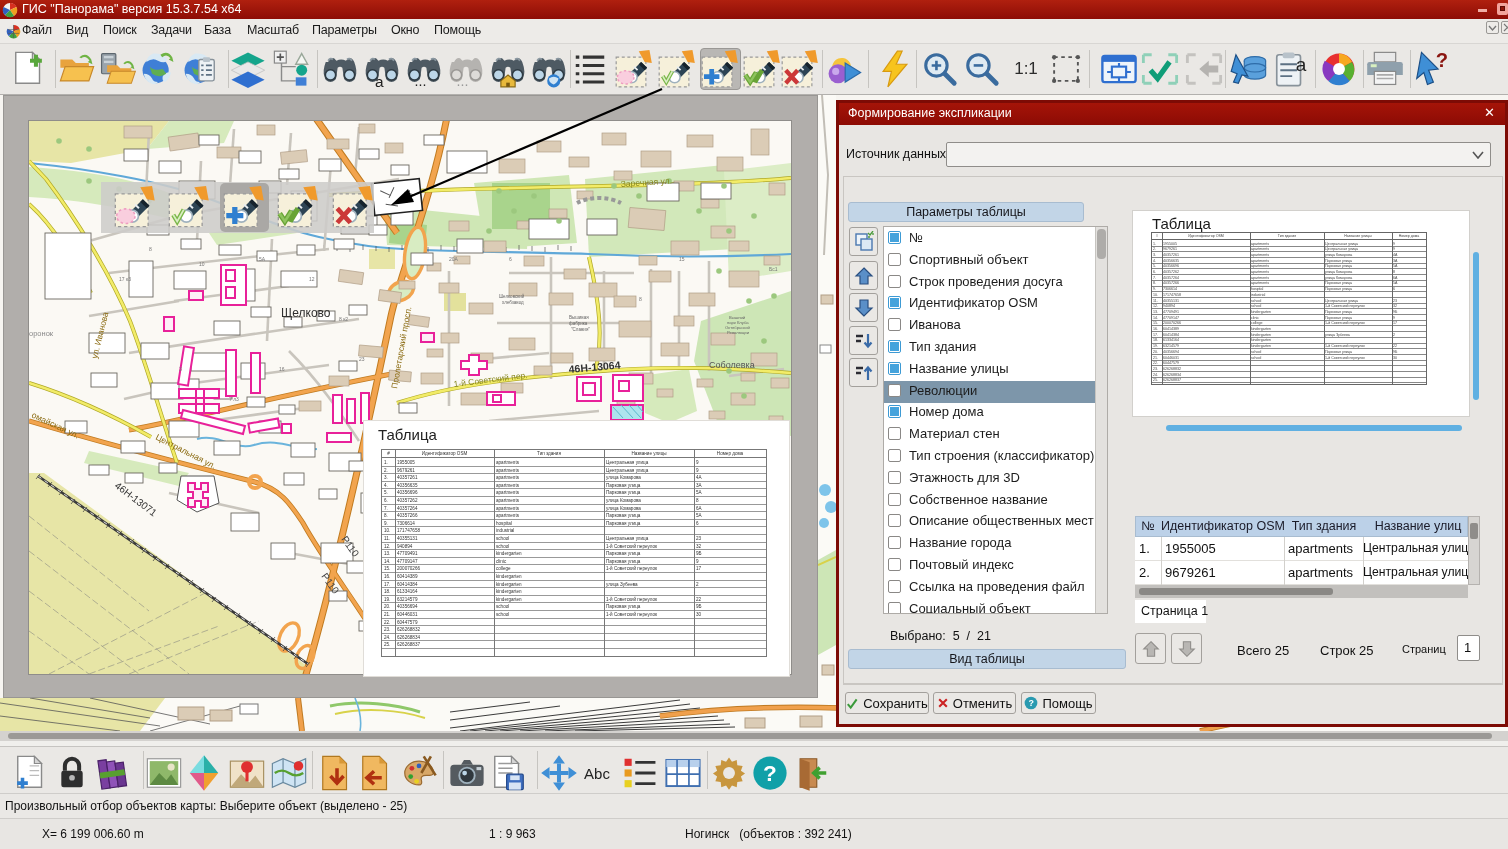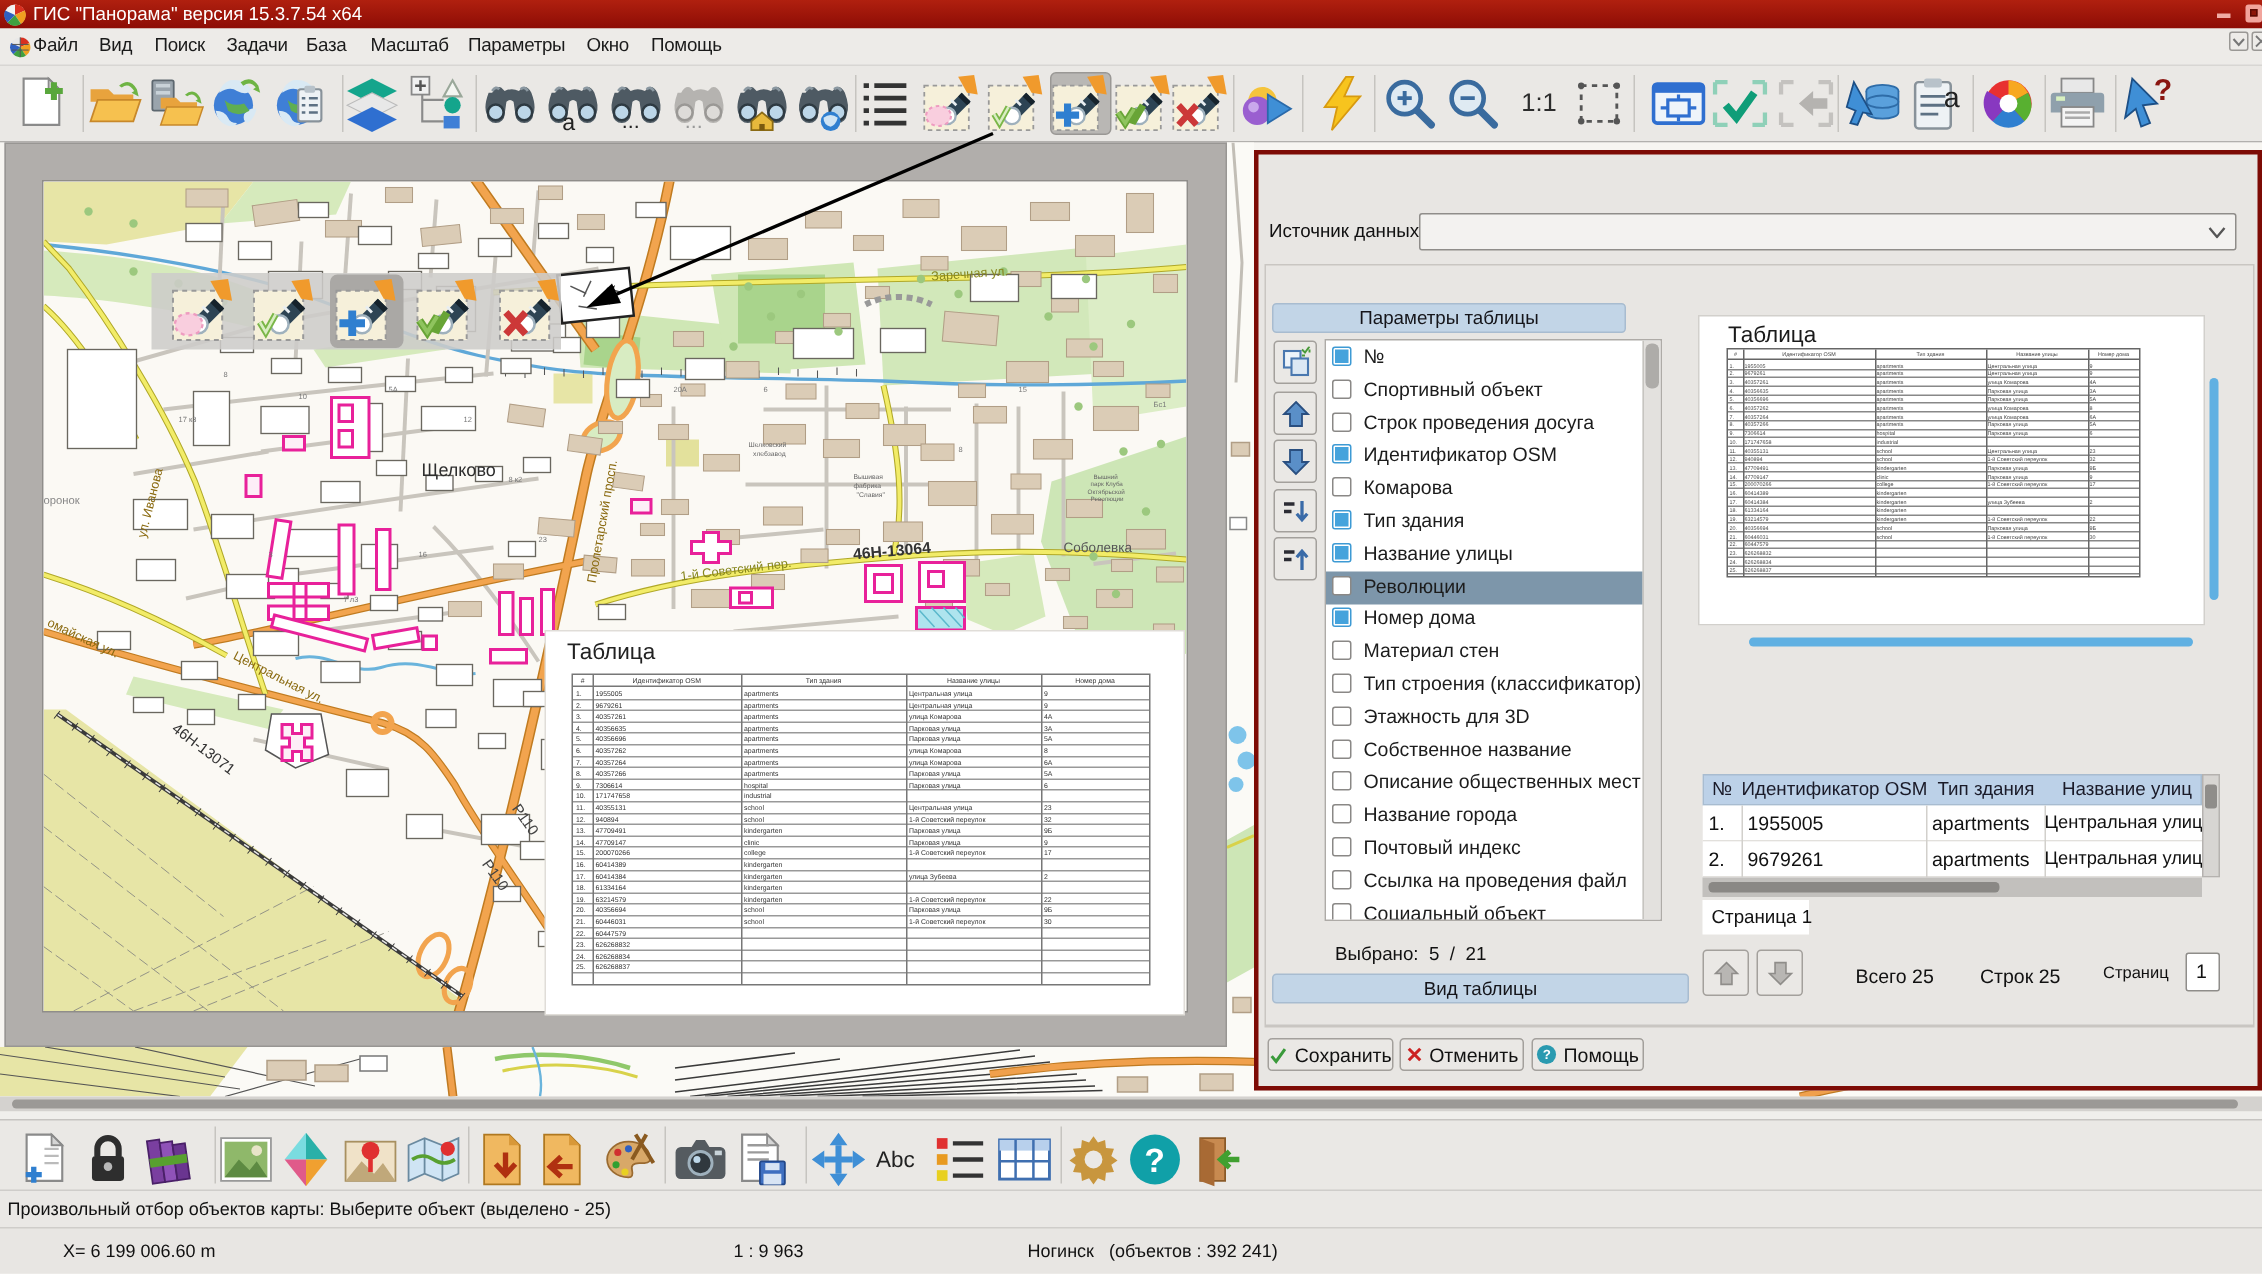--- a/index.html
+++ b/index.html
@@ -912,20 +912,24 @@
         <use href="#tx"></use>
       </svg>
       <svg style="position:absolute;left:380px;top:-10px;z-index:5" width="285" height="125" viewBox="0 0 285 125">
         <line x1="278" y1="3" x2="18" y2="114" stroke="#000" stroke-width="2.2"></line>
         <polygon points="7,119 26,104 22,117 30,113" fill="#000"></polygon>
         <polygon points="7,119 24,103 30,116" fill="#000"></polygon>
       </svg>
     </div>
 </div>
 <div class="abs" id="dialog">
+    <div id="dtitle">
+      <span style="position:absolute;left:9px;top:3px;">Формирование экспликации</span>
+      <span style="position:absolute;right:10px;top:2px;font-size:13px;">✕</span>
+    </div>
     <span style="position:absolute;left:7px;top:44px;font-size:12.5px;color:#111;">Источник данных</span>
     <div style="position:absolute;left:107px;top:39px;width:545px;height:25px;background:#f3f2f0;border:1px solid #8f8d8a;border-radius:2px;">
       <svg style="position:absolute;right:6px;top:8px" width="12" height="8">
         <path d="M1 1 L6 7 L11 1" stroke="#555" stroke-width="1.6" fill="none"></path>
       </svg>
     </div>
     <div style="position:absolute;left:4px;top:73px;width:660px;height:508px;border:1px solid #c9c6c2;"></div>
     <div class="bluebar" style="left:9px;top:99px;width:236px;height:20px;">Параметры таблицы</div>
     <div class="btn" style="left:10px;top:124px;width:29px;height:29px;">
       <svg width="22" height="22" viewBox="0 0 22 22">
@@ -959,21 +963,21 @@
     <div style="position:absolute;left:44px;top:123px;width:225px;height:388px;background:#fff;border:1px solid #aeaba7;overflow:hidden;">
       <div class="chk c" style="left:4px;top:4.0px;"></div>
       <span style="position:absolute;left:25px;top:3.0px;font-size:13px;color:#1c1c1c;">№</span>
       <div class="chk" style="left:4px;top:25.8px;"></div>
       <span style="position:absolute;left:25px;top:24.8px;font-size:13px;color:#1c1c1c;">Спортивный объект</span>
       <div class="chk" style="left:4px;top:47.6px;"></div>
       <span style="position:absolute;left:25px;top:46.6px;font-size:13px;color:#1c1c1c;">Строк проведения досуга</span>
       <div class="chk c" style="left:4px;top:69.4px;"></div>
       <span style="position:absolute;left:25px;top:68.4px;font-size:13px;color:#1c1c1c;">Идентификатор OSM</span>
       <div class="chk" style="left:4px;top:91.2px;"></div>
-      <span style="position:absolute;left:25px;top:90.2px;font-size:13px;color:#1c1c1c;">Комарова</span>
+      <span style="position:absolute;left:25px;top:90.2px;font-size:13px;color:#1c1c1c;">Иванова</span>
       <div class="chk c" style="left:4px;top:113.0px;"></div>
       <span style="position:absolute;left:25px;top:112.0px;font-size:13px;color:#1c1c1c;">Тип здания</span>
       <div class="chk c" style="left:4px;top:134.8px;"></div>
       <span style="position:absolute;left:25px;top:133.8px;font-size:13px;color:#1c1c1c;">Название улицы</span>
       <div style="position:absolute;left:0;top:153.6px;width:213px;height:22px;background:#7d96aa;"></div>
       <div class="chk" style="left:4px;top:156.6px;"></div>
       <span style="position:absolute;left:25px;top:155.6px;font-size:13px;color:#1c1c1c;">Революции</span>
       <div class="chk c" style="left:4px;top:178.4px;"></div>
       <span style="position:absolute;left:25px;top:177.4px;font-size:13px;color:#1c1c1c;">Номер дома</span>
       <div class="chk" style="left:4px;top:200.2px;"></div>

